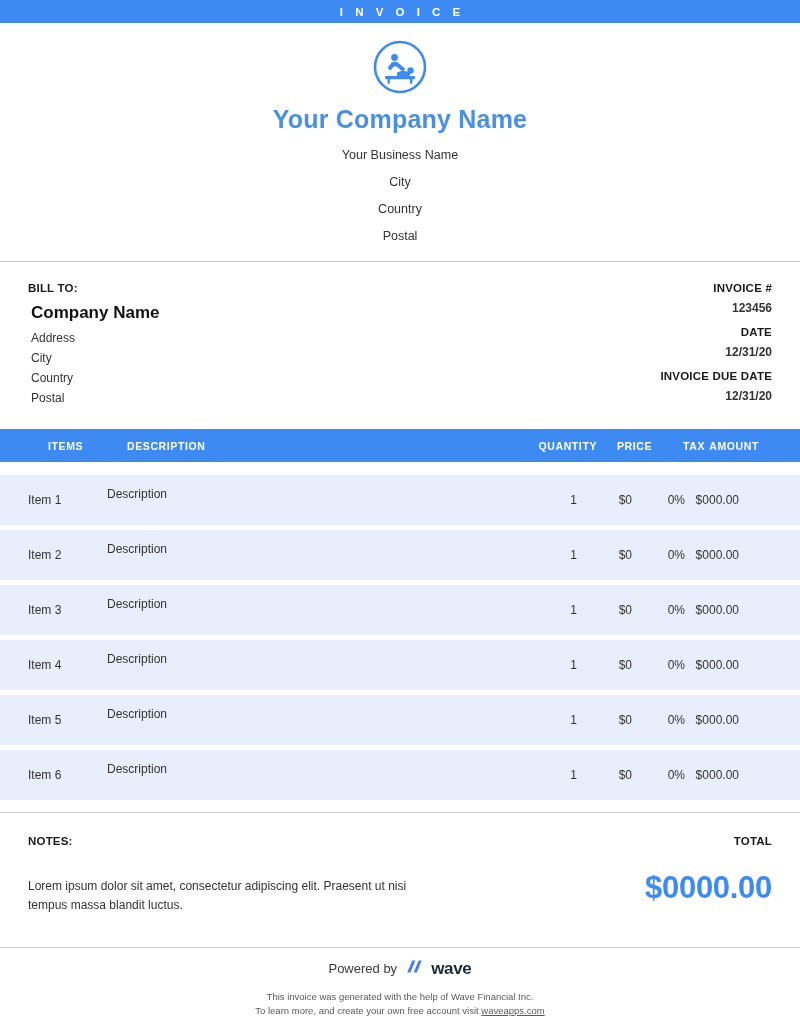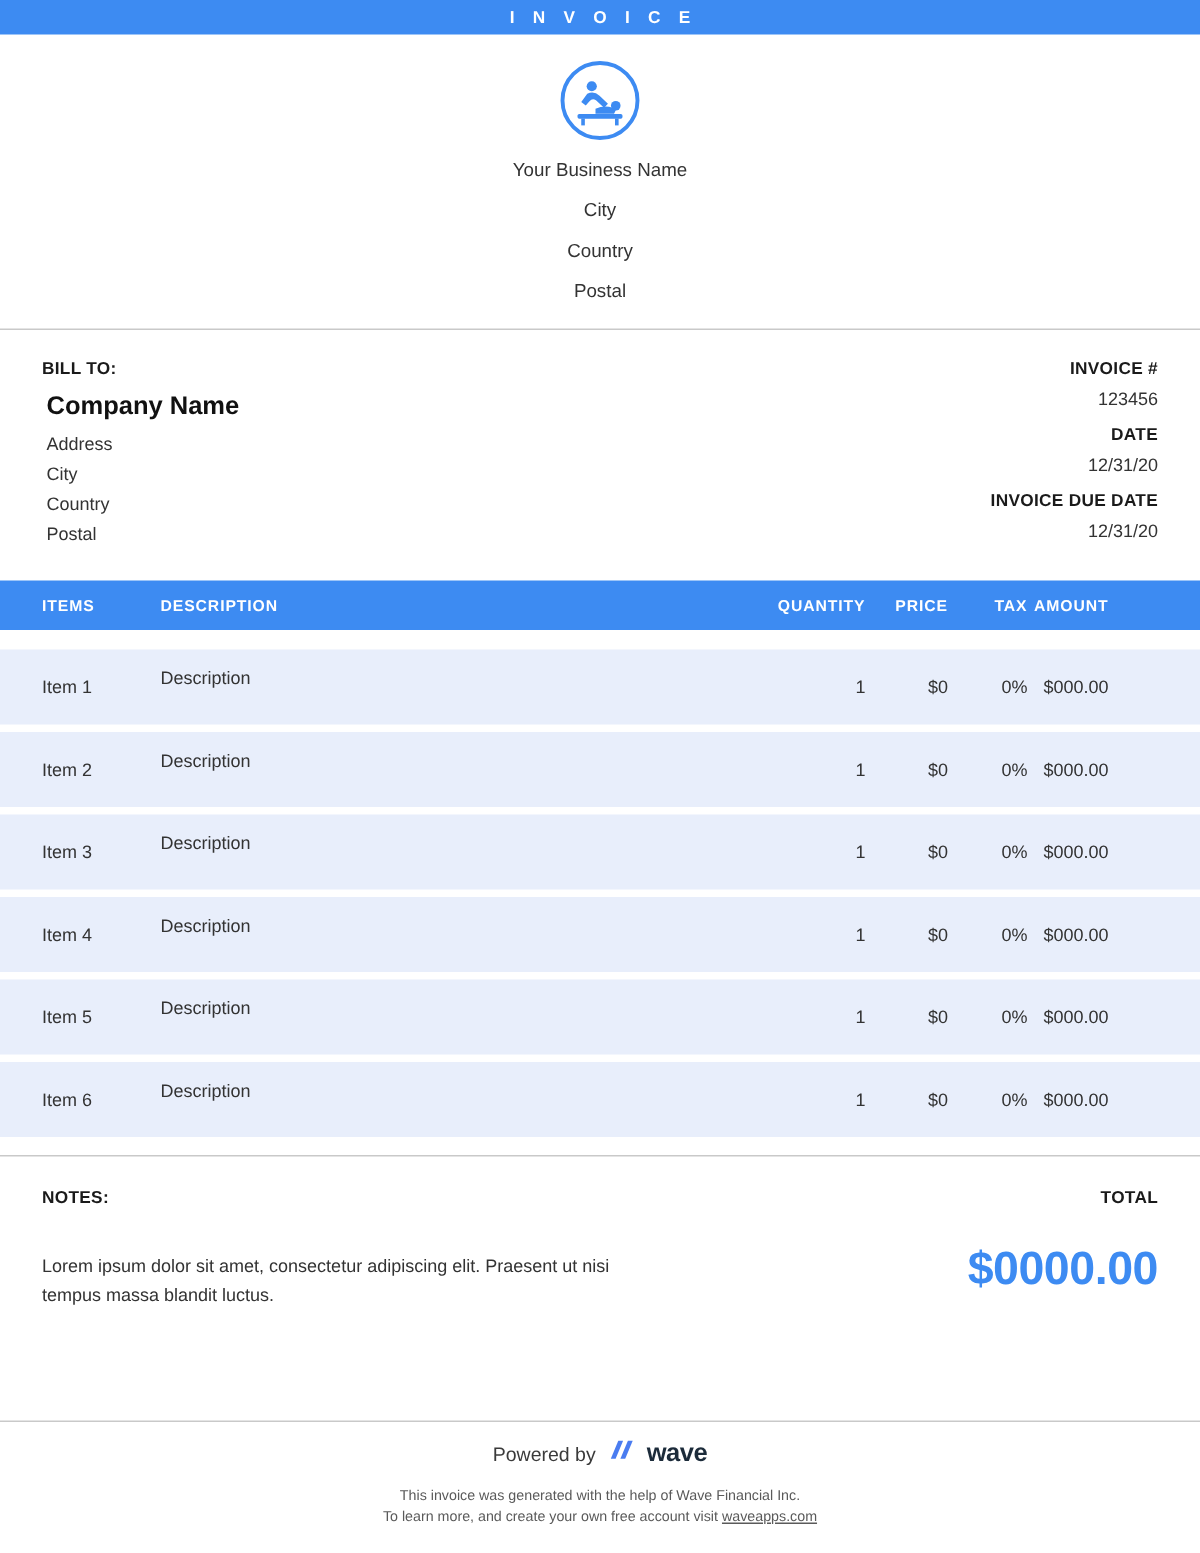--- a/index.html
+++ b/index.html
@@ -87,33 +87,35 @@
     color: #333333;
     margin: 0 0 6px 3px;
   }
   .meta-right { text-align: right; }
   .meta-label { display: block; margin-bottom: 7px; }
   .meta-value {
     display: block;
     font-size: 12px;
     color: #333333;
     margin-bottom: 11px;
+    font-weight: bold;
   }
   .meta-value:last-child { margin-bottom: 0; }
 
   
   .table-head {
     background: #3d8bf2;
     height: 33px;
     display: flex;
     align-items: center;
     color: #ffffff;
     font-size: 10.5px;
     font-weight: bold;
     letter-spacing: 0.6px;
+    padding-left: 20px;
   }
   .col-items       { width: 107px; padding-left: 28px; box-sizing: border-box; }
   .col-desc        { width: 355px; }
   .col-qty         { width: 115px; text-align: right; }
   .col-price       { width: 55px;  text-align: right; }
   .col-tax         { width: 53px;  text-align: right; }
   .col-amount      { width: 83px;  text-align: right; padding-right: 29px; box-sizing: border-box; }
 
   .rows-wrap { padding-top: 13px; }
   .item-row {
@@ -238,20 +240,21 @@
 
         <path d="M25 33.5 q6 -2.6 11.4 -0.6 l2.4 1.0 -1.4 3.0 -12.4 0 z" fill="#3d8bf2"></path>
 
         <rect x="13" y="37" width="30" height="3.2" rx="1.2" fill="#3d8bf2"></rect>
 
         <rect x="15.5" y="40" width="2.4" height="4.6" fill="#3d8bf2"></rect>
         <rect x="38" y="40" width="2.4" height="4.6" fill="#3d8bf2"></rect>
       </svg>
     </span>
   </div>
+  <div class="company-name">Your Company Name</div>
   <div class="company-line">Your Business Name</div>
   <div class="company-line">City</div>
   <div class="company-line">Country</div>
   <div class="company-line">Postal</div>
 </div>
 
 <hr class="rule">
 
 <div class="meta-section">
   <div class="bill-to">

